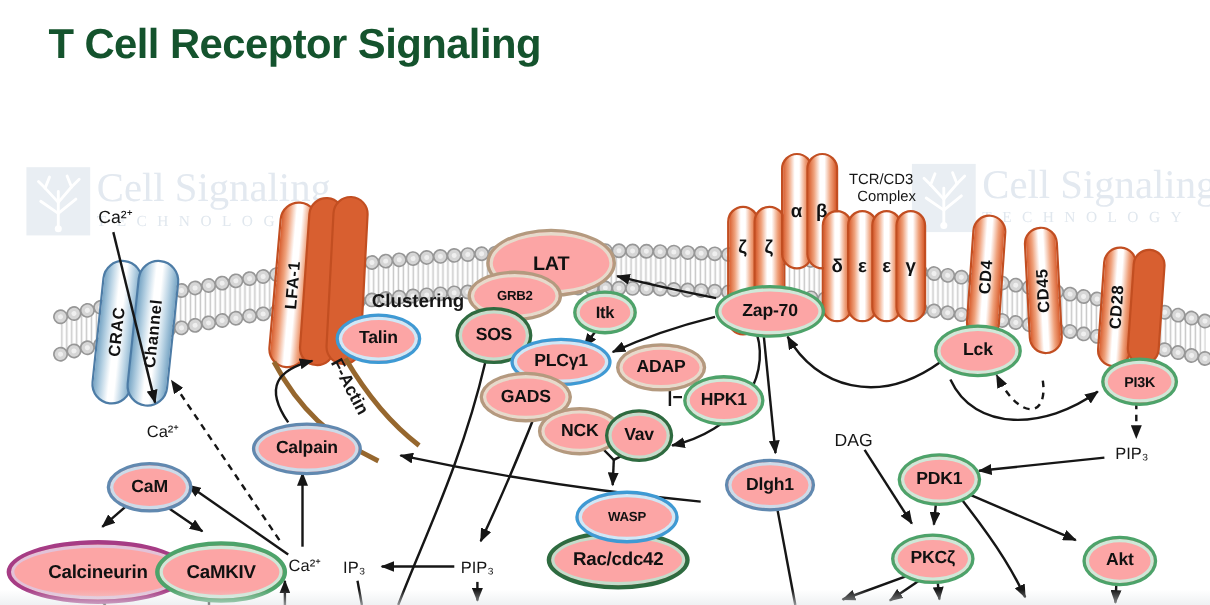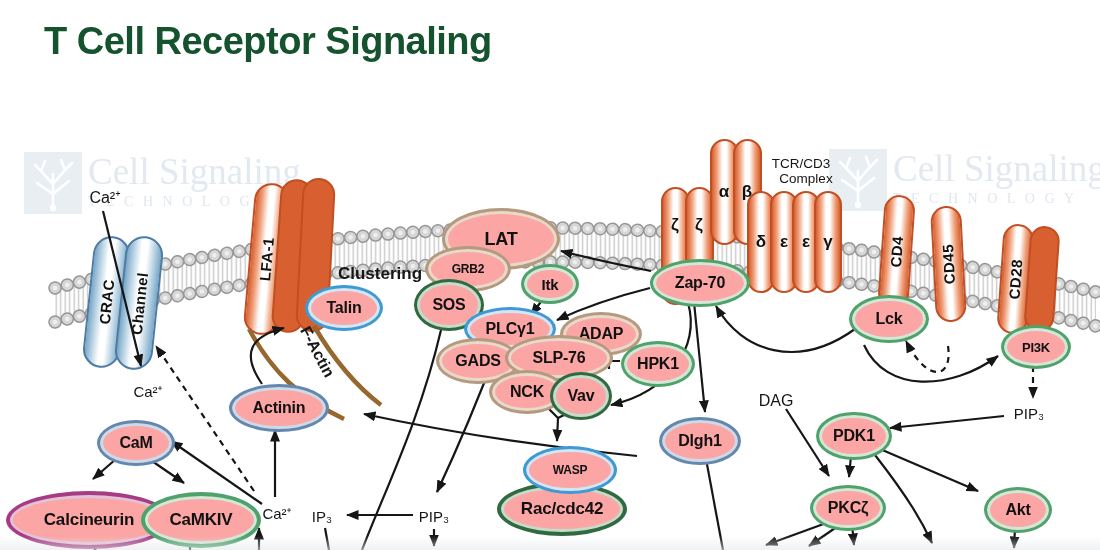--- a/index.html
+++ b/index.html
@@ -195,27 +195,26 @@
   </svg>
 
   <div id="node-layer" class="layer">
       <div class="node" style="left: 442px; top: 208px; width: 112px; height: 56px; border: 3px solid rgb(180, 154, 127); box-shadow: rgb(230, 218, 203) 0px 0px 0px 3px inset; font-size: 18px;">LAT</div>
       <div class="node" style="left: 425px; top: 246px; width: 80px; height: 40px; border: 3px solid rgb(180, 154, 127); box-shadow: rgb(230, 218, 203) 0px 0px 0px 3px inset; font-size: 12px;">GRB2</div>
       <div class="node" style="left: 414px; top: 279px; width: 64px; height: 46px; border: 3px solid rgb(46, 107, 64); box-shadow: rgb(195, 221, 203) 0px 0px 0px 3px inset; font-size: 16px;">SOS</div>
       <div class="node" style="left: 521px; top: 264px; width: 52px; height: 34px; border: 3px solid rgb(77, 163, 106); box-shadow: rgb(207, 232, 216) 0px 0px 0px 3px inset; font-size: 15px;">Itk</div>
       <div class="node" style="left: 464px; top: 307px; width: 86px; height: 38px; border: 3px solid rgb(62, 154, 212); box-shadow: rgb(207, 232, 247) 0px 0px 0px 3px inset; font-size: 16px;">PLCγ1</div>
       <div class="node" style="left: 560px; top: 312px; width: 76px; height: 38px; border: 3px solid rgb(180, 154, 127); box-shadow: rgb(230, 218, 203) 0px 0px 0px 3px inset; font-size: 16px;">ADAP</div>
       <div class="node" style="left: 436px; top: 338px; width: 78px; height: 40px; border: 3px solid rgb(180, 154, 127); box-shadow: rgb(230, 218, 203) 0px 0px 0px 3px inset; font-size: 16px;">GADS</div>
-      <div class="node" style="left: 505px; top: 335px; width: 102px; height: 40px; border: 3px solid rgb(180, 154, 127); box-shadow: rgb(230, 218, 203) 0px 0px 0px 3px inset; font-size: 16px;">SLP-76</div>
       <div class="node" style="left: 489px; top: 370px; width: 70px; height: 38px; border: 3px solid rgb(180, 154, 127); box-shadow: rgb(230, 218, 203) 0px 0px 0px 3px inset; font-size: 16px;">NCK</div>
       <div class="node" style="left: 550px; top: 372px; width: 56px; height: 42px; border: 3px solid rgb(46, 107, 64); box-shadow: rgb(195, 221, 203) 0px 0px 0px 3px inset; font-size: 16px;">Vav</div>
       <div class="node" style="left: 621px; top: 341px; width: 68px; height: 40px; border: 3px solid rgb(77, 163, 106); box-shadow: rgb(207, 232, 216) 0px 0px 0px 3px inset; font-size: 16px;">HPK1</div>
       <div class="node" style="left: 650px; top: 259px; width: 94px; height: 42px; border: 3px solid rgb(77, 163, 106); box-shadow: rgb(207, 232, 216) 0px 0px 0px 3px inset; font-size: 16px;">Zap-70</div>
       <div class="node" style="left: 305px; top: 285px; width: 72px; height: 40px; border: 3px solid rgb(62, 154, 212); box-shadow: rgb(207, 232, 247) 0px 0px 0px 3px inset; font-size: 16px;">Talin</div>
-      <div class="node" style="left: 229px; top: 384px; width: 94px; height: 42px; border: 3px solid rgb(97, 137, 176); box-shadow: rgb(204, 219, 233) 0px 0px 0px 3px inset; font-size: 16px;">Actinin</div>
+      <div class="node" style="left: 229px; top: 384px; width: 94px; height: 42px; border: 3px solid rgb(97, 137, 176); box-shadow: rgb(204, 219, 233) 0px 0px 0px 3px inset; font-size: 16px;">Calpain</div>
       <div class="node" style="left: 97px; top: 420px; width: 72px; height: 40px; border: 3px solid rgb(97, 137, 176); box-shadow: rgb(204, 219, 233) 0px 0px 0px 3px inset; font-size: 16px;">CaM</div>
       <div class="node" style="left: 6px; top: 491px; width: 158px; height: 50px; border: 4px solid rgb(166, 60, 133); box-shadow: rgb(226, 194, 216) 0px 0px 0px 3px inset; font-size: 17px;">Calcineurin</div>
       <div class="node" style="left: 141px; top: 492px; width: 112px; height: 48px; border: 4px solid rgb(77, 163, 106); box-shadow: rgb(207, 232, 216) 0px 0px 0px 3px inset; font-size: 17px;">CaMKIV</div>
       <div class="node" style="left: 659px; top: 417px; width: 76px; height: 42px; border: 3px solid rgb(97, 137, 176); box-shadow: rgb(204, 219, 233) 0px 0px 0px 3px inset; font-size: 16px;">Dlgh1</div>
       <div class="node" style="left: 497px; top: 482px; width: 122px; height: 46px; border: 4px solid rgb(46, 107, 64); box-shadow: rgb(195, 221, 203) 0px 0px 0px 3px inset; font-size: 17px;">Rac/cdc42</div>
       <div class="node" style="left: 523px; top: 446px; width: 88px; height: 42px; border: 3px solid rgb(62, 154, 212); box-shadow: rgb(207, 232, 247) 0px 0px 0px 3px inset; font-size: 12px;">WASP</div>
       <div class="node" style="left: 849px; top: 295px; width: 74px; height: 42px; border: 3px solid rgb(77, 163, 106); box-shadow: rgb(207, 232, 216) 0px 0px 0px 3px inset; font-size: 16px;">Lck</div>
       <div class="node" style="left: 1001px; top: 325px; width: 64px; height: 38px; border: 3px solid rgb(77, 163, 106); box-shadow: rgb(207, 232, 216) 0px 0px 0px 3px inset; font-size: 13px;">PI3K</div>
       <div class="node" style="left: 816px; top: 412px; width: 70px; height: 42px; border: 3px solid rgb(77, 163, 106); box-shadow: rgb(207, 232, 216) 0px 0px 0px 3px inset; font-size: 16px;">PDK1</div>
       <div class="node" style="left: 810px; top: 485px; width: 70px; height: 40px; border: 3px solid rgb(77, 163, 106); box-shadow: rgb(207, 232, 216) 0px 0px 0px 3px inset; font-size: 16px;">PKCζ</div>

